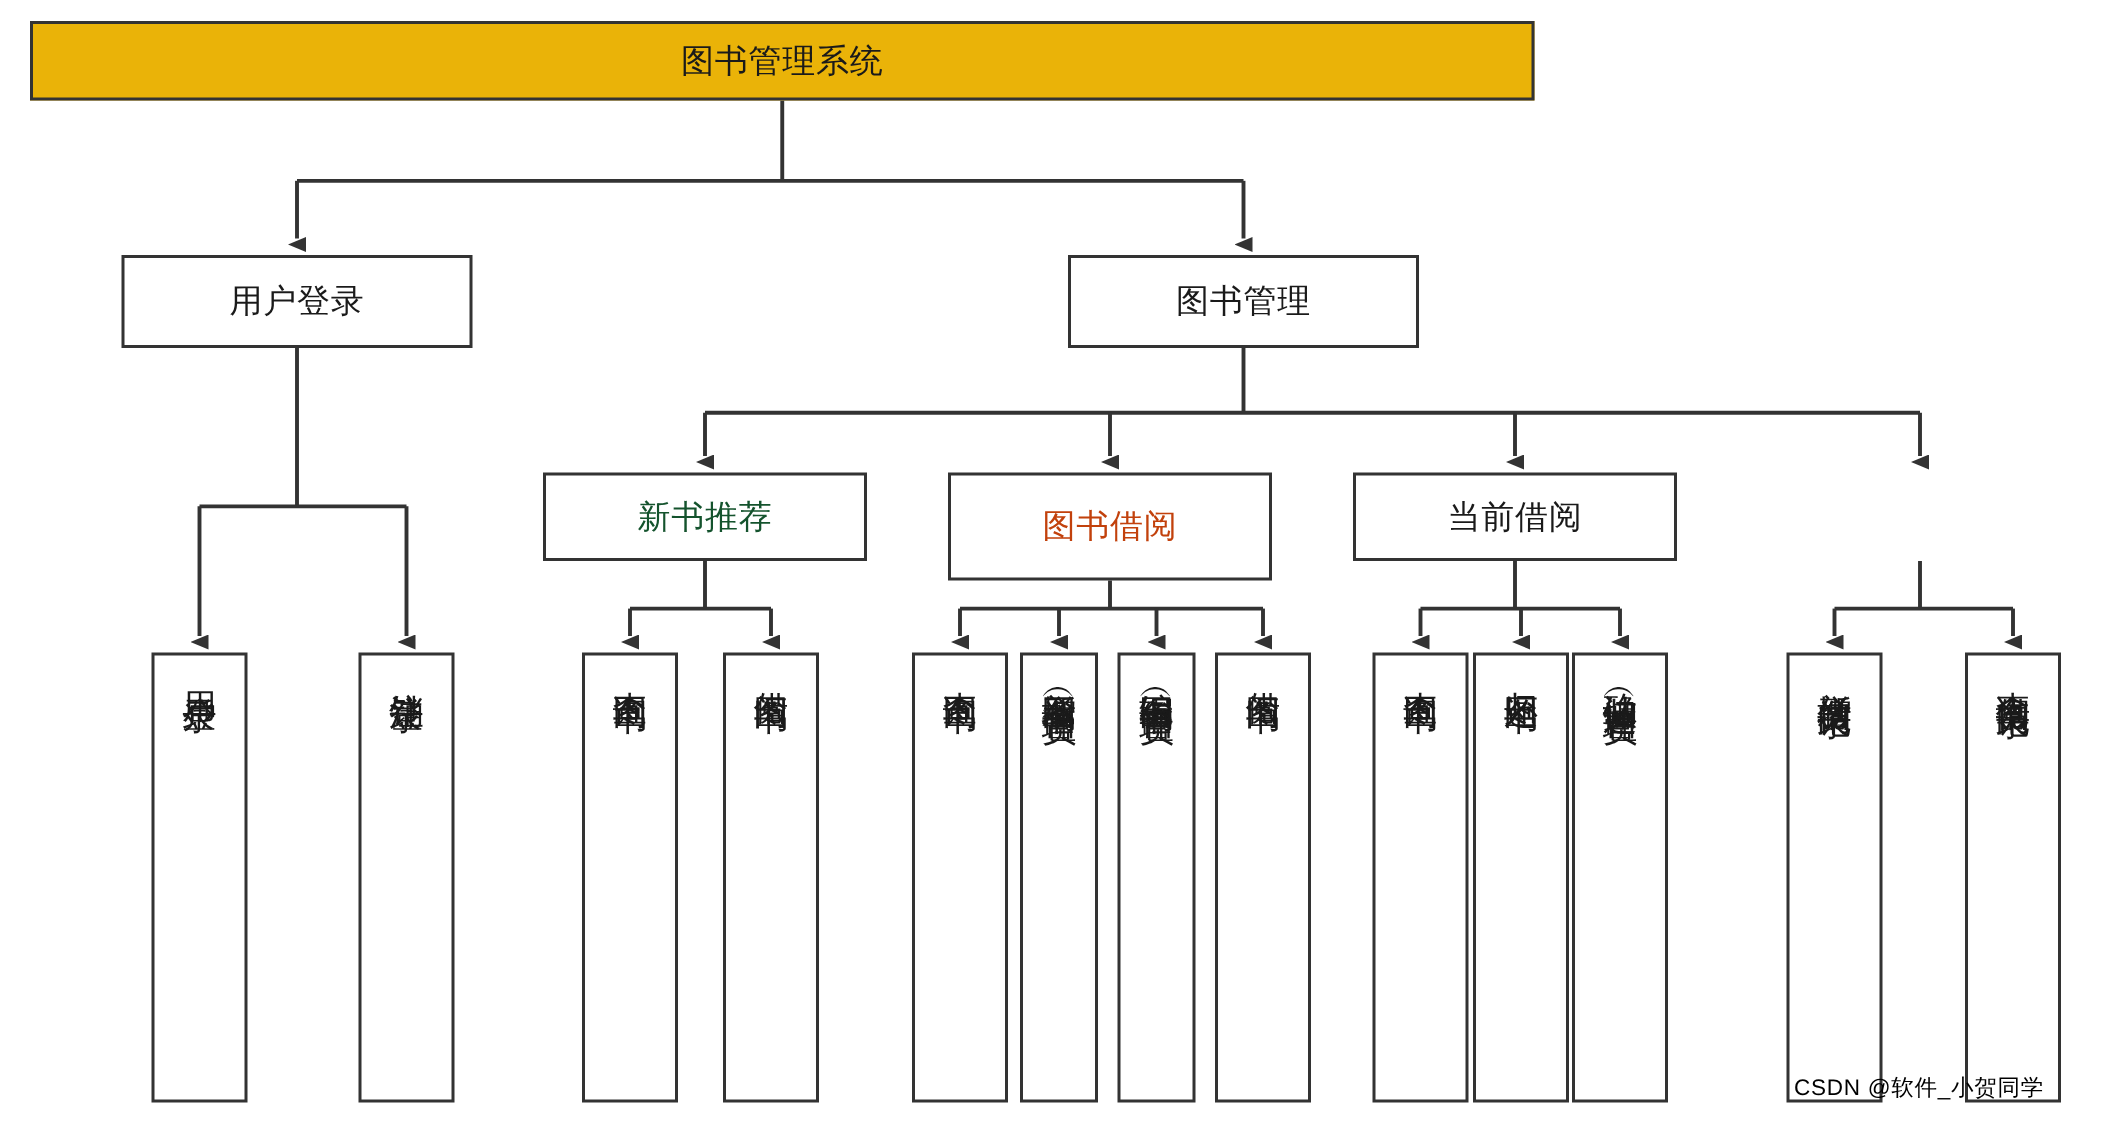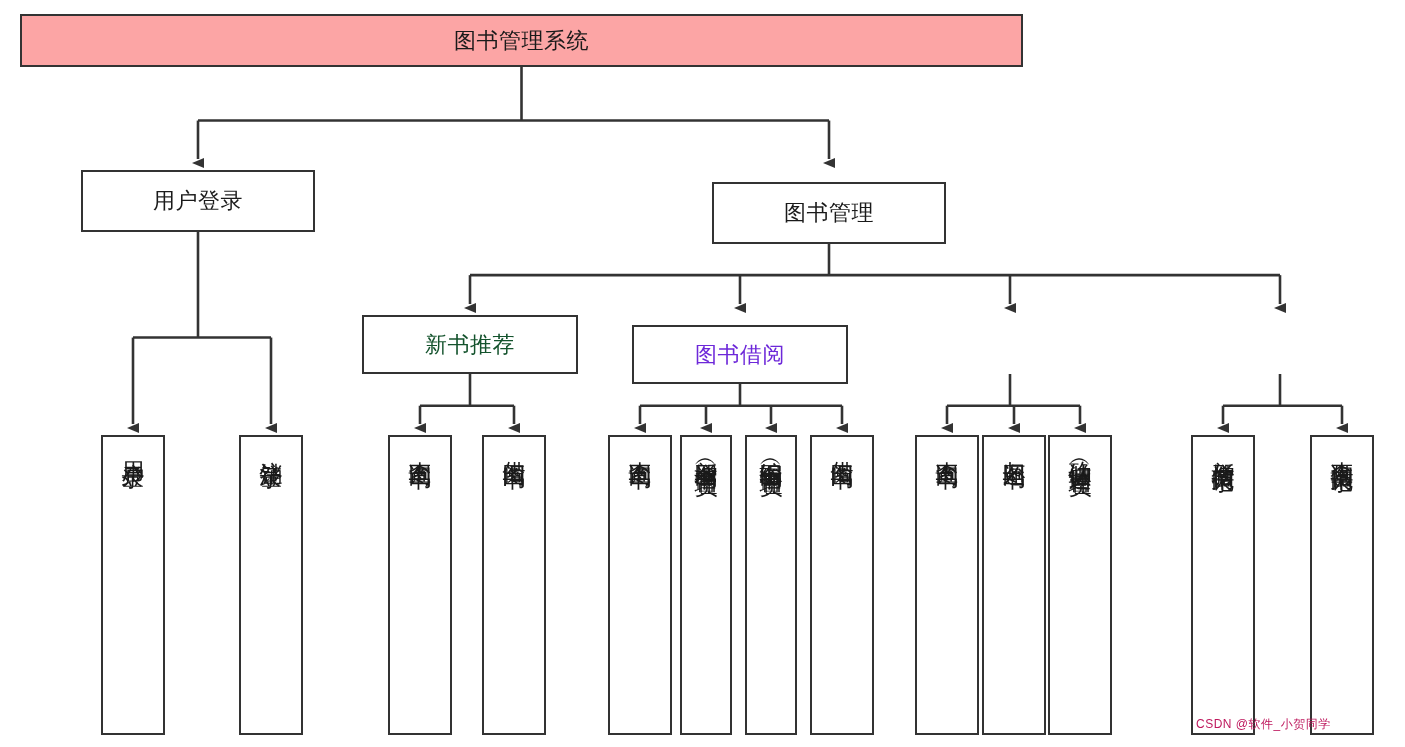--- a/index.html
+++ b/index.html
@@ -49,22 +49,22 @@
   }
   .node.vert .node-label {
     writing-mode: vertical-rl;
     text-orientation: upright;
     font-size: 23px;
     letter-spacing: 2px;
     line-height: 1;
   }
   .watermark {
     position: absolute;
-    font-size: 12px;
-    color: #be185d;
+    font-size: 15px;
+    color: #000000;
     white-space: nowrap;
     letter-spacing: 0.5px;
     user-select: none;
   }
 </style>
 </head>
 <body>
 
 <div id="canvas">
 
@@ -104,36 +104,39 @@
         <path d="M947,405.72 L947,424" marker-end="url(#arrow)"></path>
         <path d="M1014,405.72 L1014,424" marker-end="url(#arrow)"></path>
         <path d="M1080,405.72 L1080,424" marker-end="url(#arrow)"></path>
         <path d="M1280,374 L1280,405.72"></path>
         <path d="M1223,405.72 L1342,405.72"></path>
         <path d="M1223,405.72 L1223,424" marker-end="url(#arrow)"></path>
         <path d="M1342,405.72 L1342,424" marker-end="url(#arrow)"></path>
       </g>
   </svg>
 
-  <div class="node horiz" style="left: 20px; top: 14px; width: 1003px; height: 53px; border-color: rgb(51, 51, 51); background: #fca5a5; color: rgb(26, 26, 26);">
+  <div class="node horiz" style="left: 20px; top: 14px; width: 1003px; height: 53px; border-color: rgb(51, 51, 51); background: #eab308; color: rgb(26, 26, 26);">
     <span class="node-label">图书管理系统</span>
   </div>
 
   <div class="node horiz" style="left: 81px; top: 170px; width: 234px; height: 62px; border-color: rgb(51, 51, 51); background: rgb(255, 255, 255); color: rgb(26, 26, 26);">
     <span class="node-label">用户登录</span>
   </div>
-  <div class="node horiz" style="left: 712px; top: 170px; width: 234px; height: 62px; border-color: rgb(51, 51, 51); background: rgb(255, 255, 255); color: rgb(26, 26, 26); margin-top: 12px;">
+  <div class="node horiz" style="left: 712px; top: 170px; width: 234px; height: 62px; border-color: rgb(51, 51, 51); background: rgb(255, 255, 255); color: rgb(26, 26, 26);">
     <span class="node-label">图书管理</span>
   </div>
 
   <div class="node horiz" style="left: 362px; top: 315px; width: 216px; height: 59px; border-color: rgb(51, 51, 51); background: rgb(255, 255, 255); color: #14532d;">
     <span class="node-label">新书推荐</span>
   </div>
-  <div class="node horiz" style="left: 632px; top: 315px; width: 216px; height: 59px; border-color: rgb(51, 51, 51); background: rgb(255, 255, 255); color: #6d28d9; margin-top: 10px;">
+  <div class="node horiz" style="left: 632px; top: 315px; width: 216px; height: 72px; border-color: rgb(51, 51, 51); background: rgb(255, 255, 255); color: #c2410c;">
     <span class="node-label">图书借阅</span>
+  </div>
+  <div class="node horiz" style="left: 902px; top: 315px; width: 216px; height: 59px; border-color: rgb(51, 51, 51); background: rgb(255, 255, 255); color: rgb(26, 26, 26);">
+    <span class="node-label">当前借阅</span>
   </div>
 
   <div class="node vert" style="left: 101px; top: 435px; width: 64px; height: 300px; border-color: rgb(51, 51, 51); background: rgb(255, 255, 255); color: rgb(26, 26, 26);">
     <span class="node-label">用户登录</span>
   </div>
   <div class="node vert" style="left: 239px; top: 435px; width: 64px; height: 300px; border-color: rgb(51, 51, 51); background: rgb(255, 255, 255); color: rgb(26, 26, 26);">
     <span class="node-label">注销登录</span>
   </div>
   <div class="node vert" style="left: 388px; top: 435px; width: 64px; height: 300px; border-color: rgb(51, 51, 51); background: rgb(255, 255, 255); color: rgb(26, 26, 26);">
     <span class="node-label">查询图书</span>

